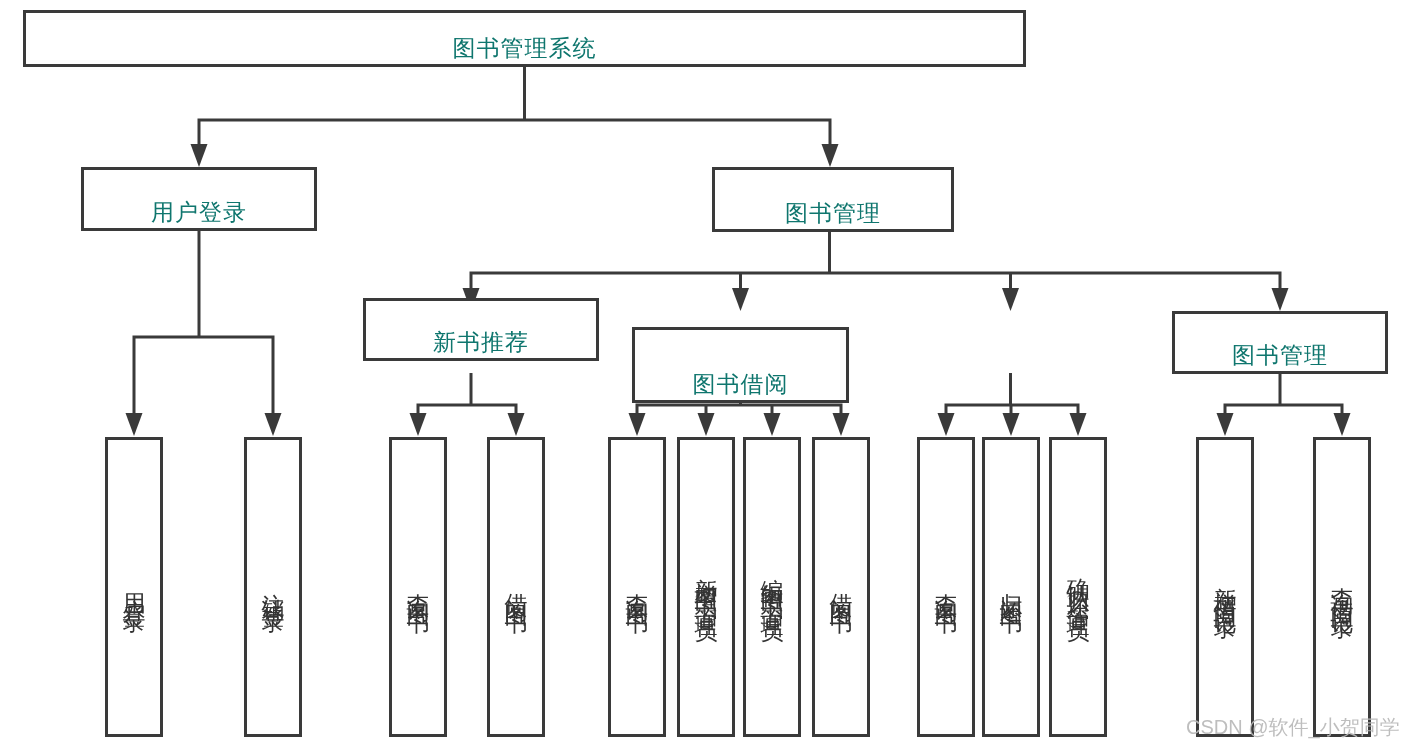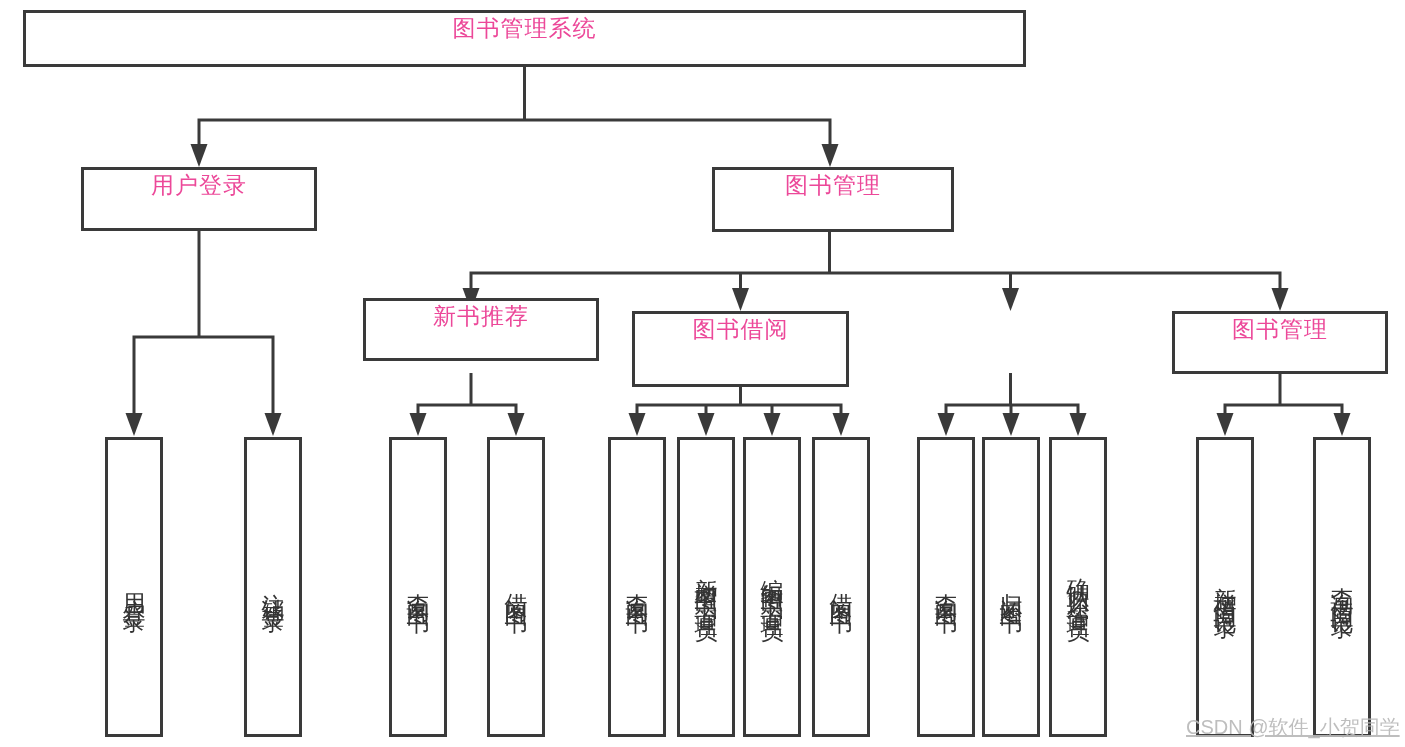--- a/index.html
+++ b/index.html
@@ -13,23 +13,23 @@
   }
   .wires { position: absolute; left: 0; top: 0; width: 1405px; height: 747px; }
   .ln { fill: none; stroke: #3a3a3a; stroke-width: 3; }
   .ah { fill: #3a3a3a; stroke: none; }
   .hbox {
     position: absolute;
     box-sizing: border-box;
     border: 3px solid #3a3a3a;
     background: #ffffff;
     display: flex;
-    align-items: flex-start;
+    align-items: flex-end;
     justify-content: center;
-    color: #ec4899;
+    color: #0f766e;
     font-size: 23px;
     letter-spacing: 1px;
     z-index: 2;
   }
   .vbox {
     position: absolute;
     box-sizing: border-box;
     border: 3px solid #3a3a3a;
     background: #ffffff;
     display: flex;
@@ -52,21 +52,20 @@
   }
   .watermark {
     position: absolute;
     left: 1186px;
     top: 714px;
     font-size: 20px;
     color: #b9b9b9;
     opacity: 0.92;
     white-space: nowrap;
     z-index: 4;
-    text-decoration: underline;
   }
 </style>
 </head>
 <body>
 
 <div class="stage">
 
   <svg class="wires" width="1405" height="747" viewBox="0 0 1405 747" aria-hidden="true">
 
     <path class="ln" d="M524.5 67 V121.5 M197.5 120 H831.5 M199 120 V148 M830 120 V148"></path>
@@ -110,21 +109,21 @@
   <div class="hbox" style="left:81px; top:167px; width:236px; height:64px">
     <span>用户登录</span>
   </div>
   <div class="hbox" style="left:712px; top:167px; width:242px; height:65px">
     <span>图书管理</span>
   </div>
 
   <div class="hbox" style="left:363px; top:298px; width:236px; height:63px">
     <span>新书推荐</span>
   </div>
-  <div class="hbox" style="left:632px; top:311px; width:217px; height:76px">
+  <div class="hbox" style="left:632px; top:327px; width:217px; height:76px">
     <span>图书借阅</span>
   </div>
   <div class="hbox" style="left:1172px; top:311px; width:216px; height:63px">
     <span>图书管理</span>
   </div>
 
   <div class="vbox" style="left:105px">
     <span class="vtext">用户登录</span>
   </div>
   <div class="vbox" style="left:244px">

